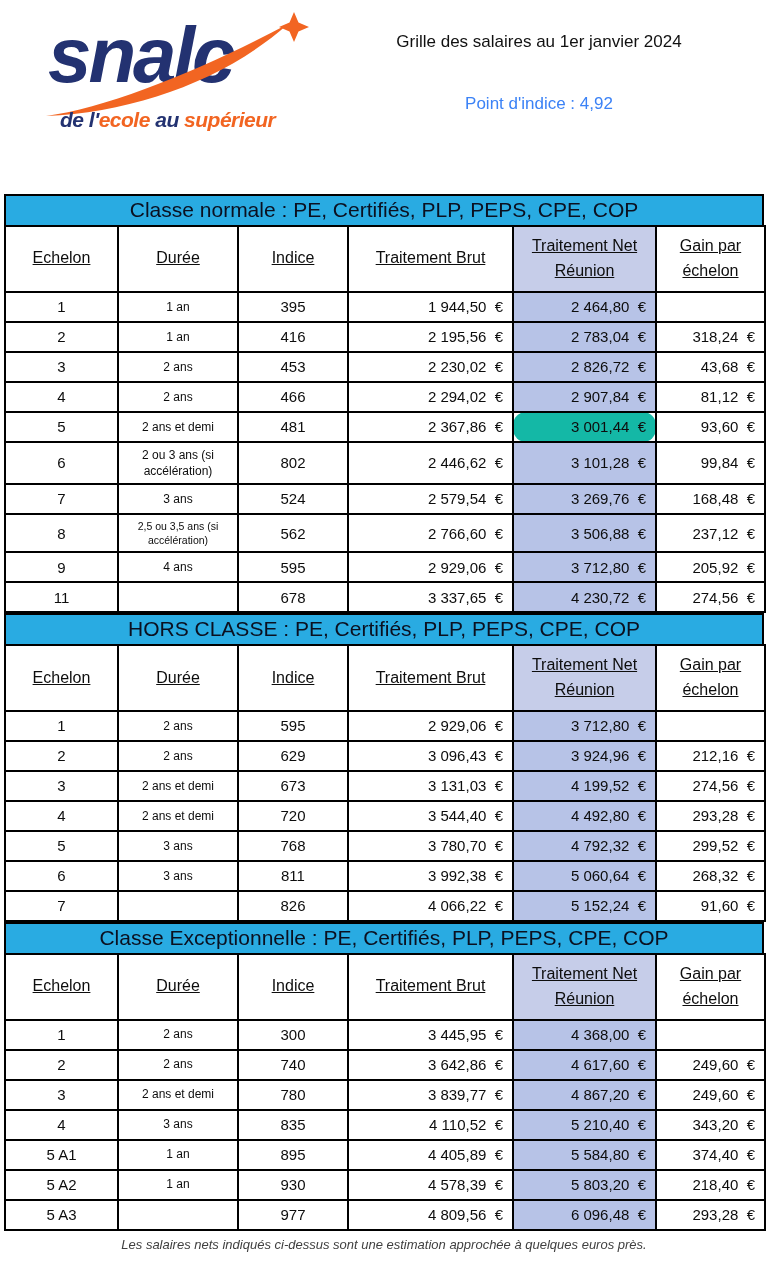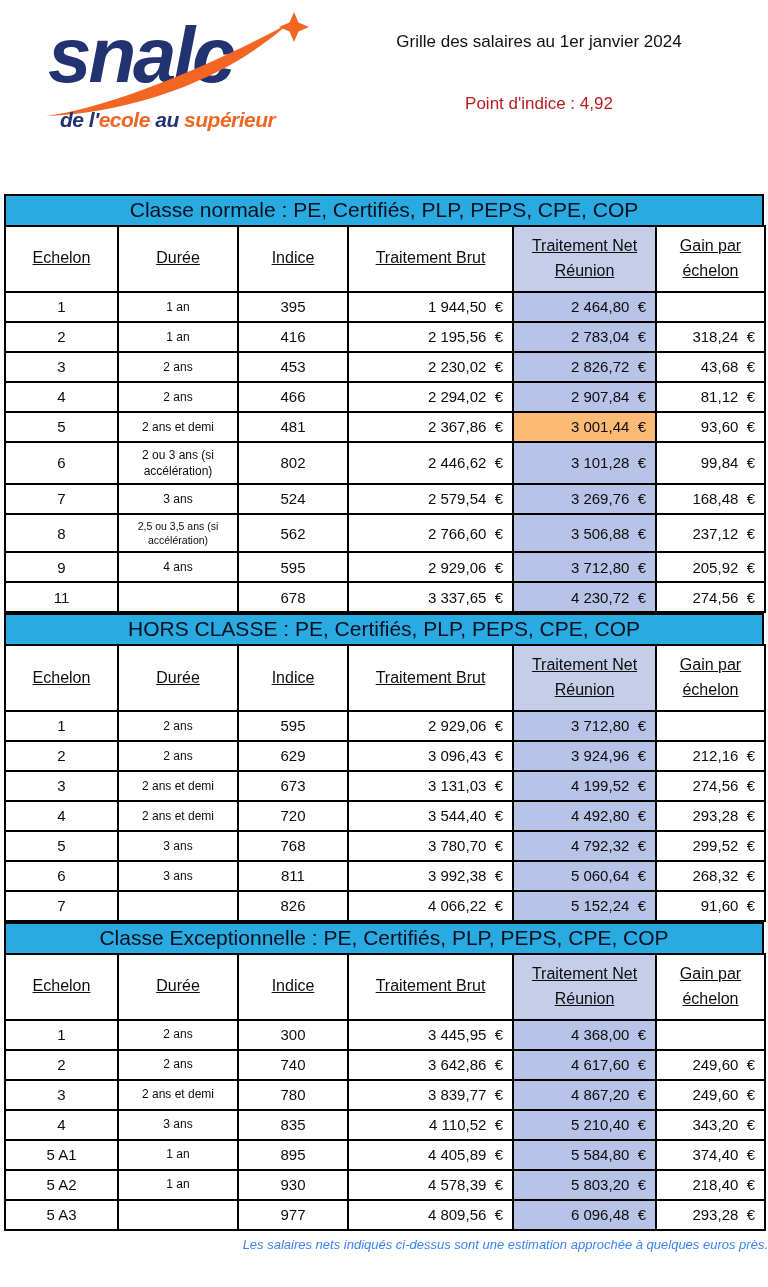--- a/index.html
+++ b/index.html
@@ -21,21 +21,21 @@
   }
   .logo-svg { position:absolute; left:0; top:0; width:280px; height:120px; }
   .logo-tag {
     position:absolute; left:20px; top:100px; white-space:nowrap;
     font-size:21px; font-weight:bold; font-style:italic; letter-spacing:-0.5px;
   }
   .tag-blue { color:#233271; }
   .tag-orange { color:#f26522; }
   .hdr-titles { flex:1; text-align:center; padding-top:24px; }
   .doc-title { font-size:17px; color:#111; }
-  .doc-subtitle { font-size:17px; color:#b91c1c; margin-top:42px; }
+  .doc-subtitle { font-size:17px; color:#3b82f6; margin-top:42px; }
   
   .tables { margin:2px 4px 0 4px; }
   .band {
     border:2px solid #000; border-bottom:none;
     text-align:center; font-size:21px; padding:2px 0 3px 0;
     color:#0b1020;
   }
   table { width:100%; border-collapse:collapse; table-layout:fixed; }
   th, td { border:2px solid #000; overflow:hidden; }
   th {
@@ -51,22 +51,22 @@
   td.c-brut, td.c-net, td.c-gain { text-align:right; padding-right:9px; white-space:nowrap; }
   
   col.col-1 { width:113px; }
   col.col-2 { width:120px; }
   col.col-3 { width:110px; }
   col.col-4 { width:165px; }
   col.col-5 { width:143px; }
   col.col-6 { width:109px; }
   
   .footnote {
-    margin-top:6px; text-align:right;
-    font-size:13px; font-style:italic; color:#3b82f6;
+    margin-top:6px; text-align:center;
+    font-size:13px; font-style:italic; color:#404040;
   }
 </style>
 </head>
 <body>
 
 <div class="hdr">
   <div class="logo">
     <div class="logo-word">snalc</div>
     <svg class="logo-svg" viewBox="0 0 280 120" aria-hidden="true">
       <path d="M6 108 C 70 100 170 58 248 16 C 185 72 95 104 6 108 Z" fill="#f26522"></path>
@@ -135,21 +135,21 @@
             <td class="c-ind">466</td>
             <td class="c-brut">2 294,02&nbsp;&nbsp;€</td>
             <td class="c-net" style="background: rgb(183, 195, 231);">2 907,84&nbsp;&nbsp;€</td>
             <td class="c-gain">81,12&nbsp;&nbsp;€</td>
           </tr>
           <tr>
             <td class="c-ech">5</td>
             <td class="c-dur">2 ans et demi</td>
             <td class="c-ind">481</td>
             <td class="c-brut">2 367,86&nbsp;&nbsp;€</td>
-            <td class="c-net" style="background: #fdba74;">3 001,44&nbsp;&nbsp;€</td>
+            <td class="c-net" style="background: #14b8a6; border-radius: 13px;">3 001,44&nbsp;&nbsp;€</td>
             <td class="c-gain">93,60&nbsp;&nbsp;€</td>
           </tr>
           <tr>
             <td class="c-ech">6</td>
             <td class="c-dur">2 ou 3 ans (si accélération)</td>
             <td class="c-ind">802</td>
             <td class="c-brut">2 446,62&nbsp;&nbsp;€</td>
             <td class="c-net" style="background: rgb(183, 195, 231);">3 101,28&nbsp;&nbsp;€</td>
             <td class="c-gain">99,84&nbsp;&nbsp;€</td>
           </tr>

